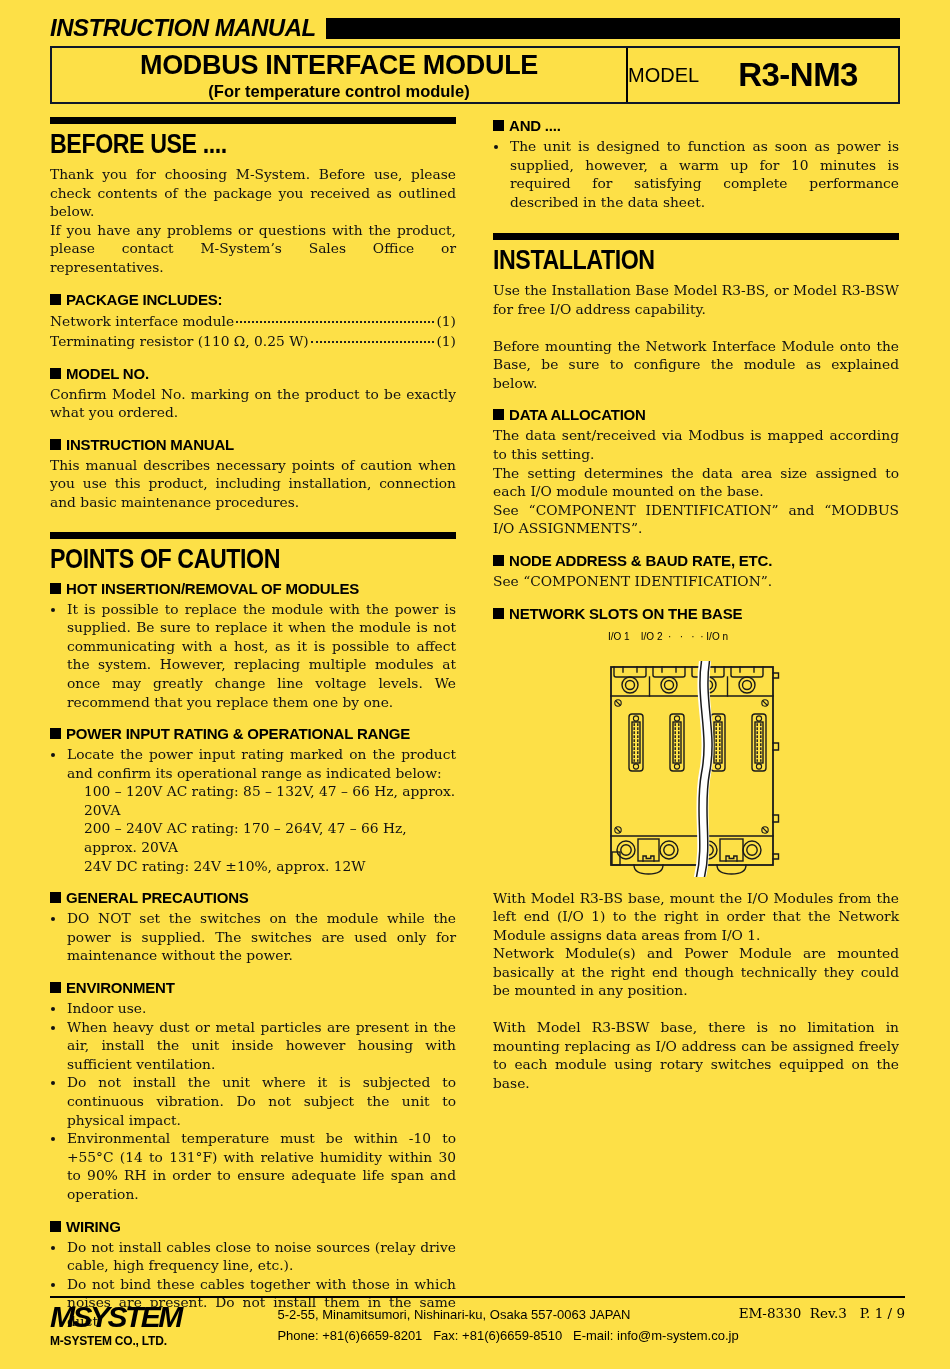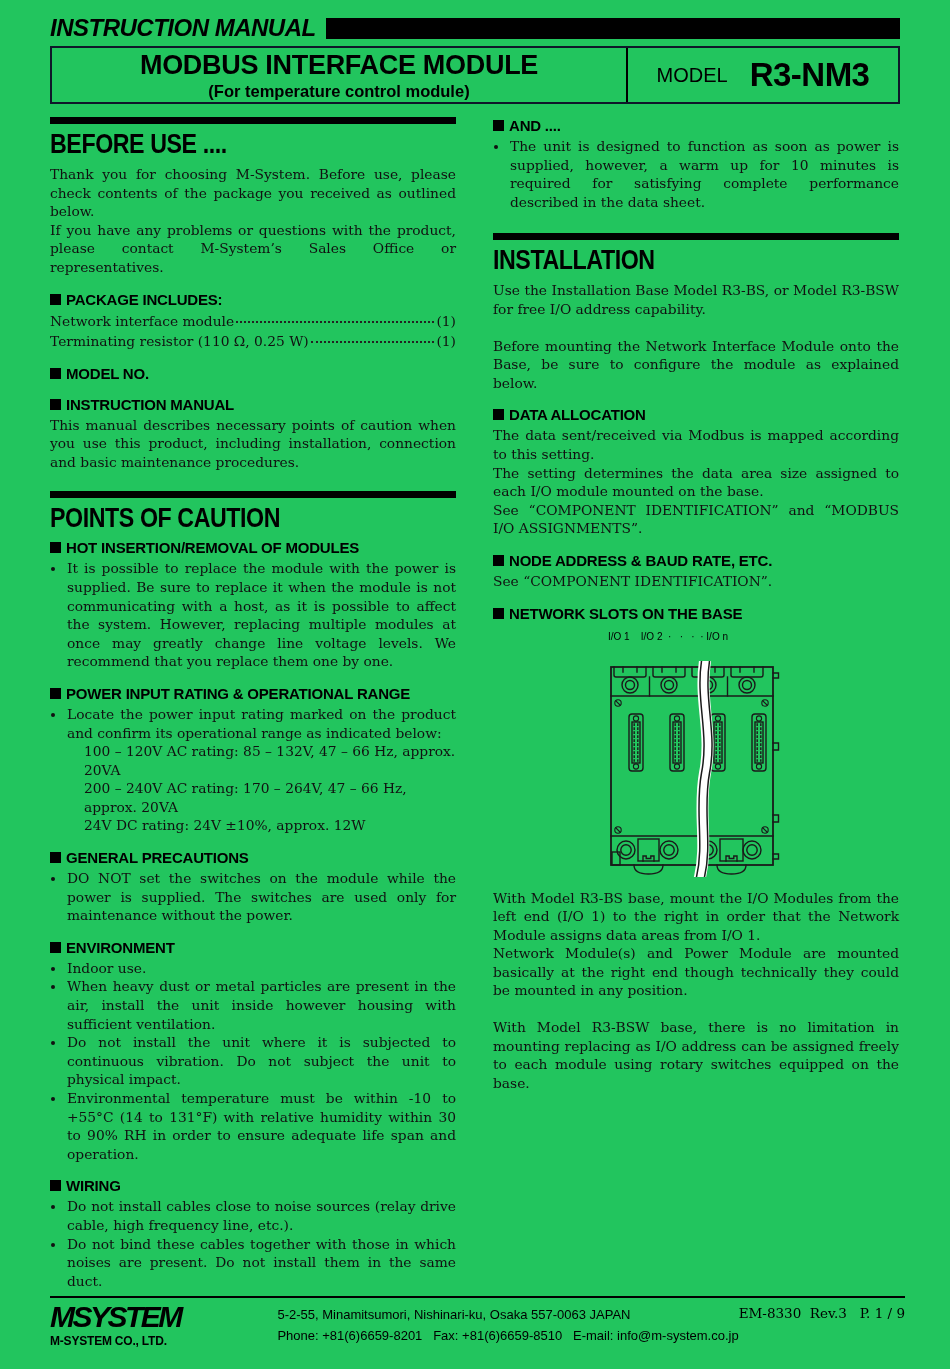--- a/index.html
+++ b/index.html
@@ -1,42 +1,42 @@
 <!DOCTYPE html>
 <html><head>
 <meta charset="utf-8">
 <style>
   * { margin:0; padding:0; box-sizing:border-box; }
   html,body { background:#ffffff; }
   .page {
     position:relative;
     width:950px; height:1369px;
     margin:0 auto;
-    background:#22c55e;
+    background:#fde047;
     color:#111;
     font-family:"DejaVu Serif", serif;
     padding:14px 50px 1px 50px;
     overflow:hidden;
   }
   
   .banner-row { display:flex; align-items:center; gap:10px; height:28px; }
   .banner-text {
     font-family:"Liberation Sans", sans-serif;
     font-weight:700; font-style:italic;
     font-size:24px; letter-spacing:-0.5px; color:#000; white-space:nowrap;
   }
   .banner-bar { flex:1; height:21px; background:#000; }
   .title-box { display:flex; border:2px solid #0f172a; height:58px; margin-top:4px; }
   .tb-left {
     width:576px; border-right:2px solid #000;
     display:flex; flex-direction:column; justify-content:center; align-items:center;
   }
   .doc-title { font-family:"Liberation Sans", sans-serif; font-weight:700; font-size:27px; letter-spacing:-0.3px; color:#000; }
   .doc-subtitle { font-family:"Liberation Sans", sans-serif; font-weight:700; font-size:16.5px; margin-top:1px; color:#000; }
-  .tb-right { flex:1; display:flex; align-items:center; justify-content:center; gap:22px; }
+  .tb-right { flex:1; display:flex; align-items:center; gap:39px; }
   .model-label { font-family:"Liberation Sans", sans-serif; font-size:20px; color:#000; }
   .model-value { font-family:"Liberation Sans", sans-serif; font-weight:700; font-size:33px; letter-spacing:-0.5px; color:#000; }
   
   .columns { display:flex; gap:37px; margin-top:13px; }
   .col { width:406px; }
   .rule-bar { height:7px; background:#000; margin-bottom:5px; }
   .big-heading {
     font-family:"Liberation Sans", sans-serif; font-weight:700;
     font-size:27px; letter-spacing:-0.5px; color:#000;
     transform:scale(0.86,1.02); transform-origin:0 50%;
@@ -118,20 +118,21 @@
           <span class="pkg-qty">(1)</span>
         </div>
         <div class="pkg-row">
           <span>Terminating resistor (110 Ω, 0.25 W)</span>
           <span class="pkg-dots"></span>
           <span class="pkg-qty">(1)</span>
         </div>
       </div>
 
       <div class="sq-heading">MODEL NO.</div>
+      <div class="body">Confirm Model No. marking on the product to be exactly what you ordered.</div>
 
       <div class="sq-heading">INSTRUCTION MANUAL</div>
       <div class="body">This manual describes necessary points of caution when you use this product, including installation, connection and basic maintenance procedures.</div>
 
       <div class="rule-bar" style="margin-top:20px;"></div>
       <div class="big-heading">POINTS OF CAUTION</div>
 
       <div class="sq-heading" style="margin-top:4px;">HOT INSERTION/REMOVAL OF MODULES</div>
       <ul class="bullets">
         <li>It is possible to replace the module with the power is supplied.  Be sure to replace it when the module is not communicating with a host, as it is possible to affect the system.  However, replacing multiple modules at once may greatly change line voltage levels. We recommend that you replace them one by one.</li>

